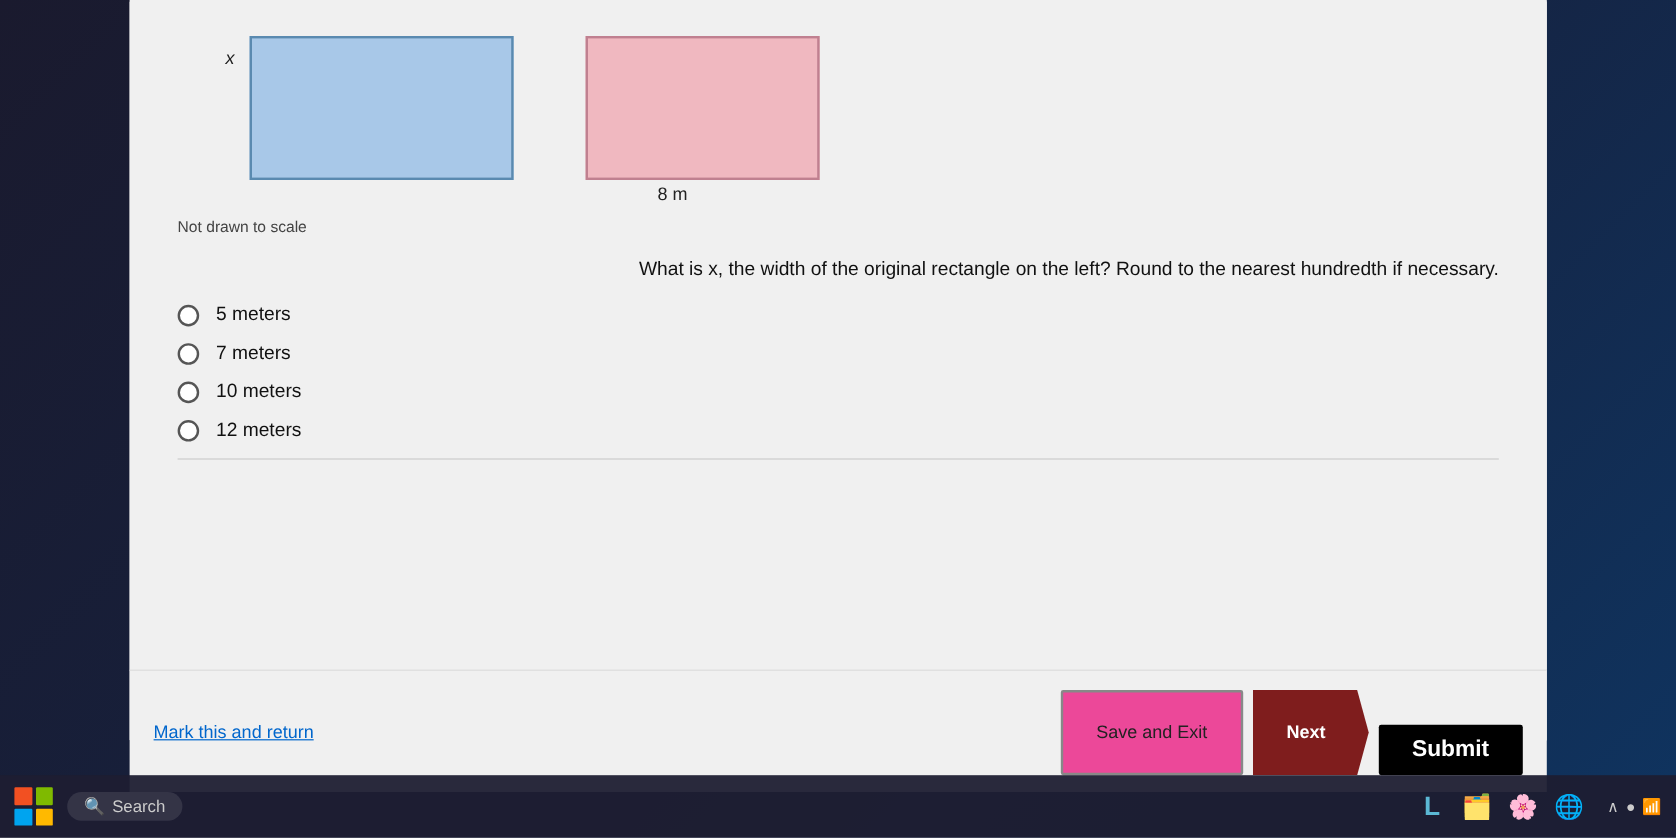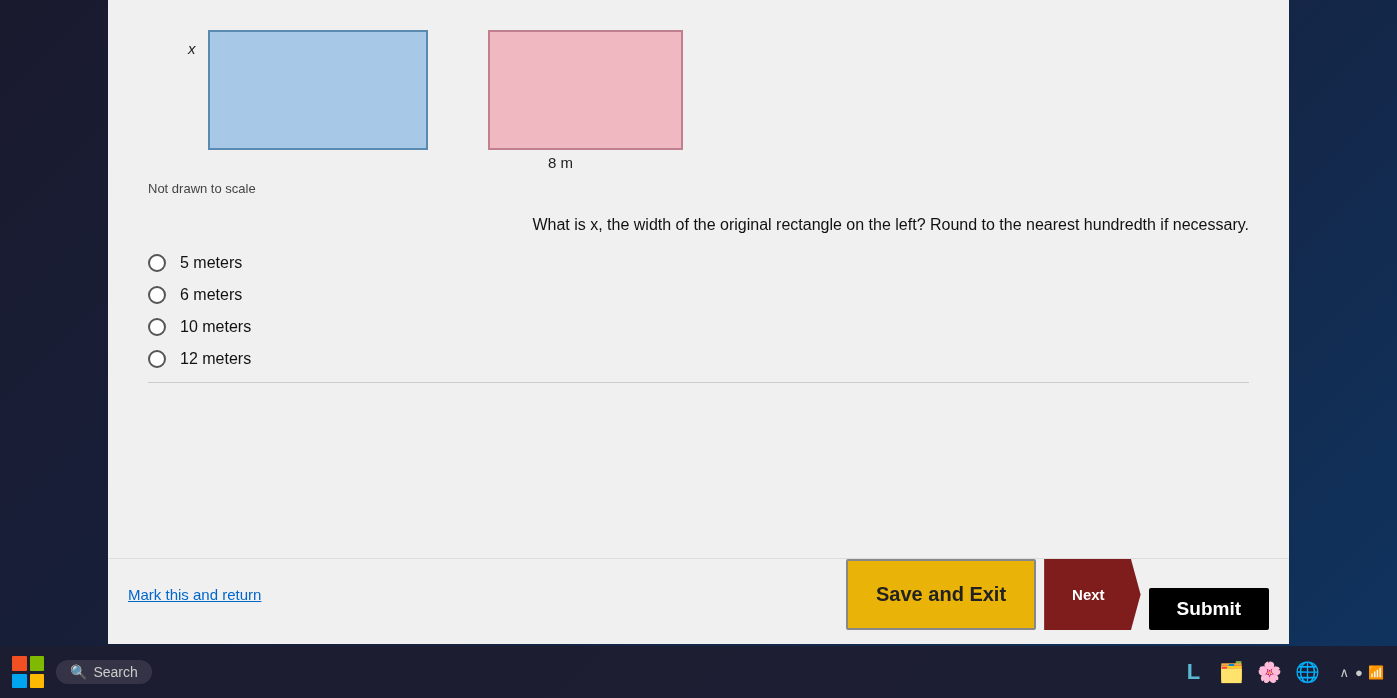--- a/index.html
+++ b/index.html
@@ -130,48 +130,48 @@
     .divider-line {
       border: none;
       border-top: 1px solid #ccc;
       margin: 10px 0;
     }
 
     .bottom-bar {
       display: flex;
       align-items: center;
       justify-content: space-between;
-      padding: 0 20px 14px 20px;
+      padding: 16px 20px 14px 20px;
       background: #f0f0f0;
       border-top: 1px solid #ddd;
     }
 
     .mark-return-link {
       color: #0066cc;
       text-decoration: underline;
       font-size: 15px;
       cursor: pointer;
       background: none;
       border: none;
     }
 
     .btn-group {
       display: flex;
       gap: 8px;
     }
 
     .btn-save-exit {
       padding: 10px 28px;
-      background: #eab308;
+      background: #ec4899;
       border: 2px solid #888;
       color: #222;
-      font-size: 20px;
+      font-size: 15px;
       cursor: pointer;
       border-radius: 2px;
-      font-weight: bold;
+      font-weight: normal;
     }
 
     .btn-next {
       padding: 10px 28px;
       background: #7f1d1d;
       border: none;
       color: white;
       font-size: 15px;
       cursor: pointer;
       clip-path: polygon(0 0, 90% 0, 100% 50%, 90% 100%, 0 100%);
@@ -293,21 +293,21 @@
 
     <p class="question-text">What is x, the width of the original rectangle on the left? Round to the nearest hundredth if necessary.</p>
 
     <ul class="options-list">
       <li class="option-item">
         <div class="radio-circle"></div>
         <span>5 meters</span>
       </li>
       <li class="option-item">
         <div class="radio-circle"></div>
-        <span>6 meters</span>
+        <span>7 meters</span>
       </li>
       <li class="option-item">
         <div class="radio-circle"></div>
         <span>10 meters</span>
       </li>
       <li class="option-item">
         <div class="radio-circle"></div>
         <span>12 meters</span>
       </li>
     </ul>

